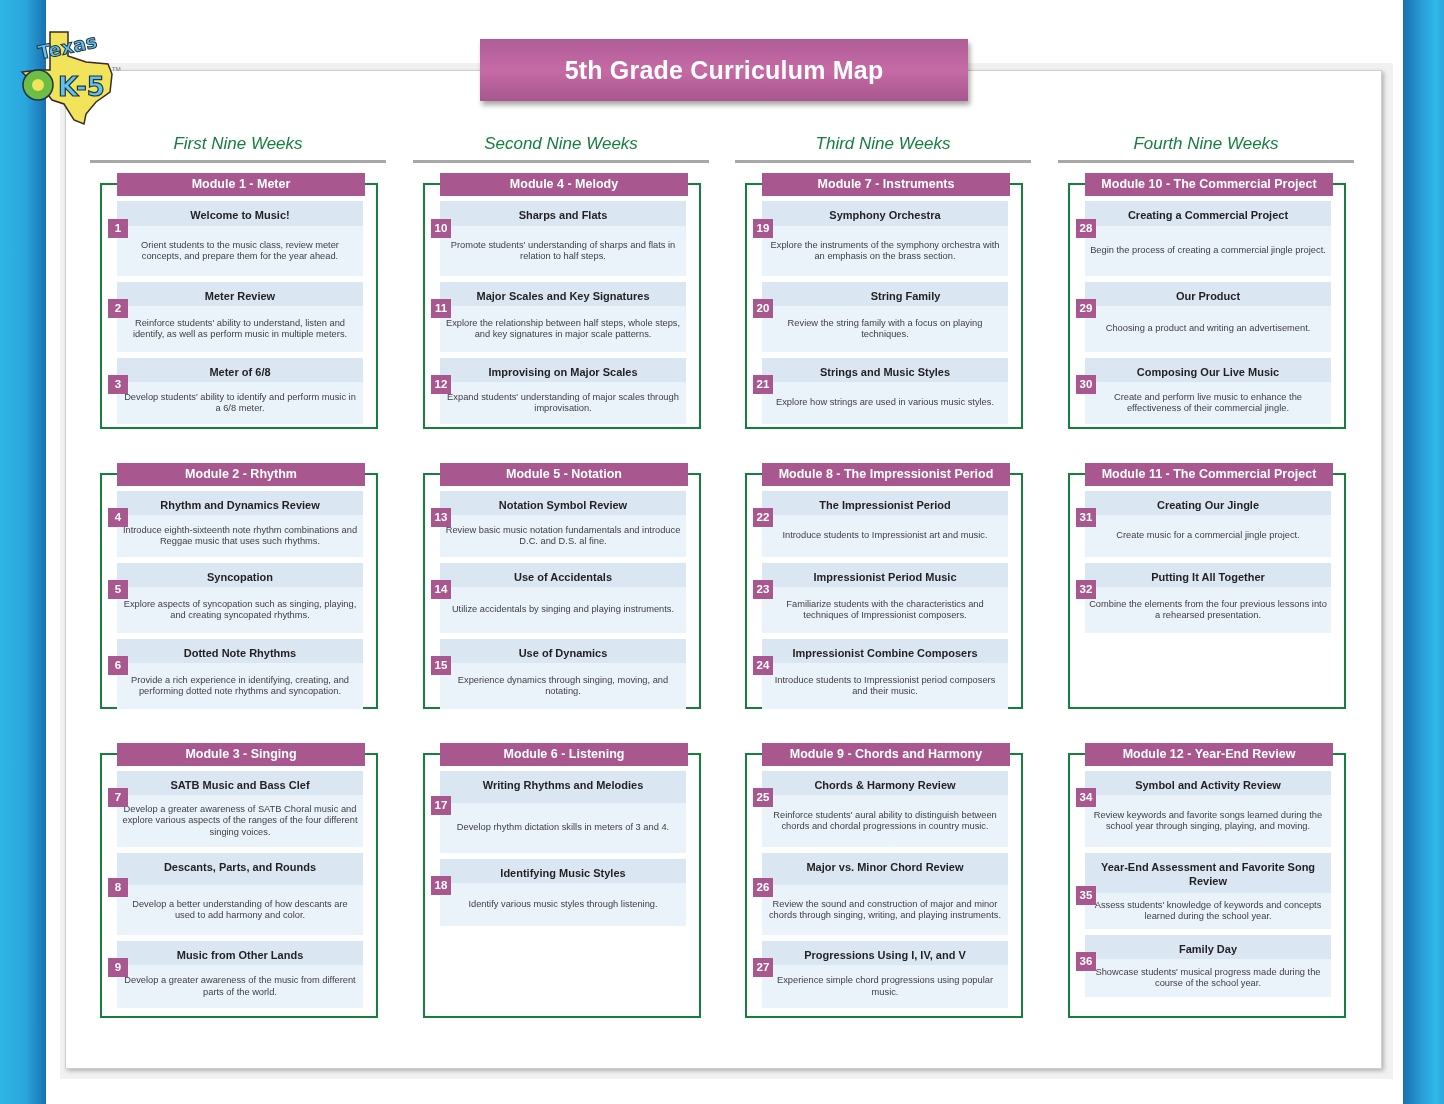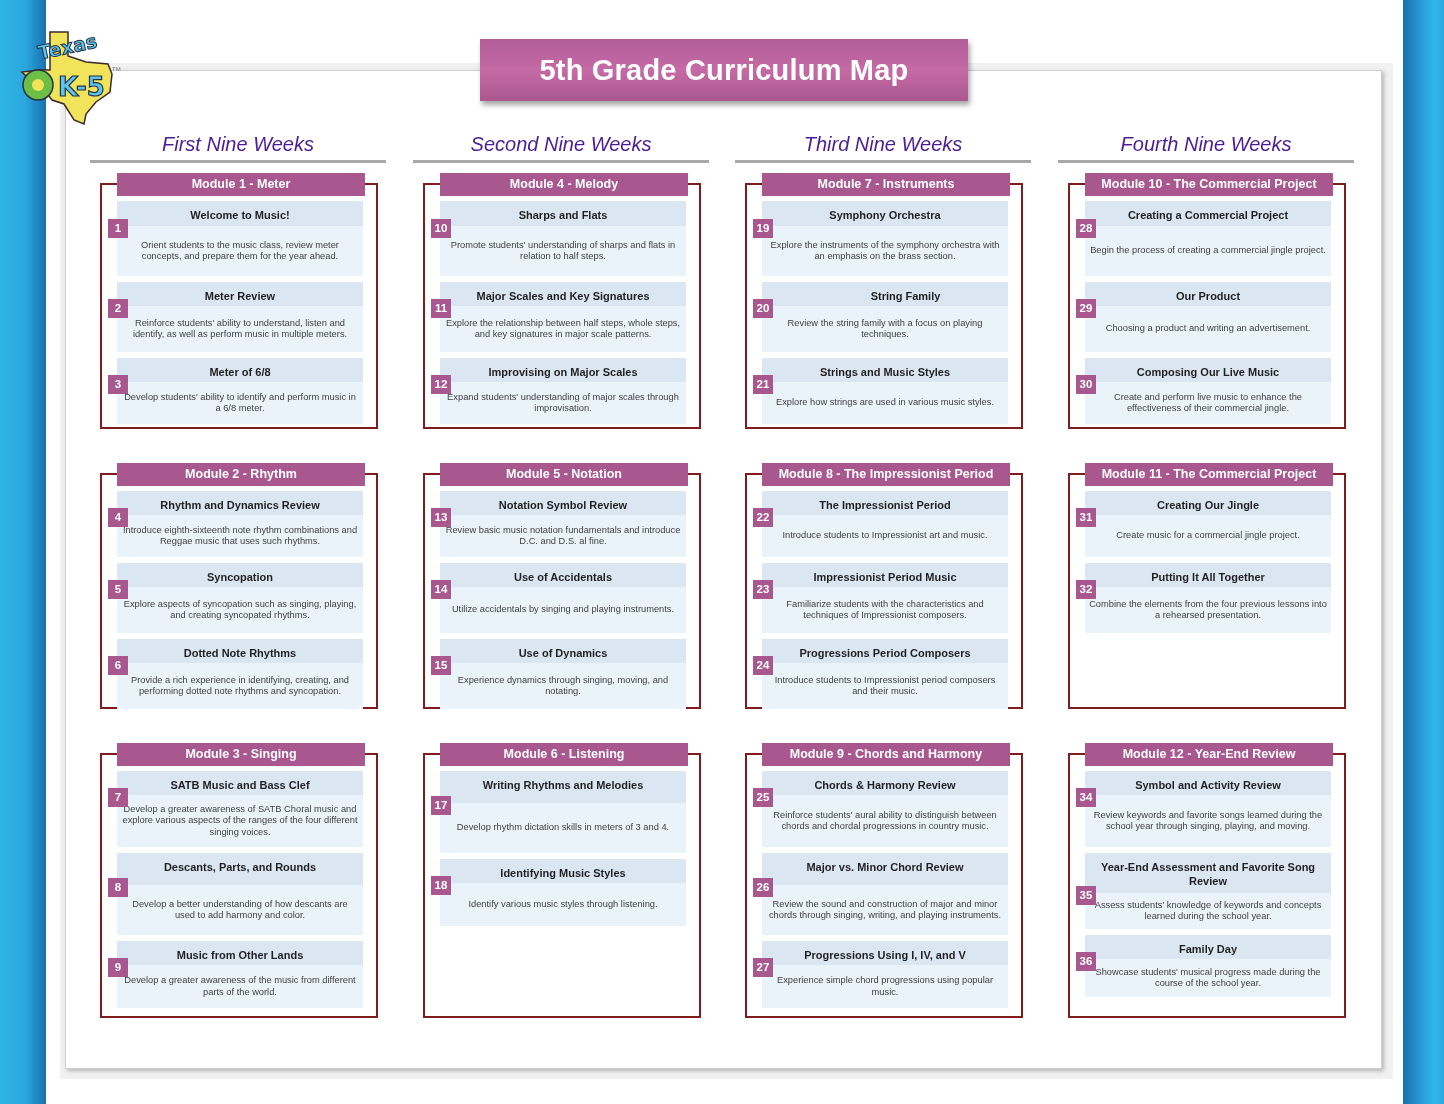--- a/index.html
+++ b/index.html
@@ -13,27 +13,27 @@
     .paper-shadow { position: absolute; left: 60px; top: 63px; width: 1333px; height: 1016px; background: #f1f1f1; }
     .paper { position: absolute; left: 65px; top: 70px; width: 1317px; height: 999px; background: #ffffff; border: 1px solid #cfcfcf; box-shadow: 2px 2px 4px rgba(0,0,0,0.25); }
 
     .logo { position: absolute; left: 16px; top: 30px; width: 110px; height: 96px; }
     .tm { position: absolute; left: 112px; top: 66px; font-size: 6px; color: #777; }
 
     .title-banner { position: absolute; left: 480px; top: 39px; width: 488px; height: 62px;
       background: linear-gradient(to bottom, #b05d98 0%, #c56aa5 50%, #a9578f 100%);
       box-shadow: 2px 4px 5px rgba(0,0,0,0.35);
       display: flex; align-items: center; justify-content: center; }
-    .title-banner span { color: #ffffff; font-weight: bold; font-size: 29px; letter-spacing: 0.2px; }
+    .title-banner span { color: #ffffff; font-weight: bold; font-size: 25px; letter-spacing: 0.2px; }
 
     .quarter-head { position: absolute; top: 130px; height: 33px; text-align: center; }
-    .quarter-head .label { display: block; font-style: italic; font-size: 20px; color: #4c1d95; line-height: 28px; }
+    .quarter-head .label { display: block; font-style: italic; font-size: 17px; color: #15803d; line-height: 28px; }
     .quarter-head .rule { position: absolute; bottom: 0; left: 0; right: 0; height: 3px; background: #a8a8a8; }
 
-    .module { position: absolute; width: 278px; border: 2px solid #7f1d1d; background: #ffffff; }
+    .module { position: absolute; width: 278px; border: 2px solid #15803d; background: #ffffff; }
     .module-head { position: absolute; left: 15px; top: -12px; width: 248px; height: 23px; background: #a9578f;
       color: #fff; font-weight: bold; font-size: 12.5px; text-align: center; line-height: 23px; white-space: nowrap; }
     .lessons { position: absolute; left: 15px; right: 13px; top: 16px; }
     .lesson { position: relative; background: #eaf2fa; margin-bottom: 6px; }
     .lesson-title { background: #dae7f3; font-weight: bold; font-size: 11px; text-align: center; padding: 7px 4px 0; line-height: 14px; }
     .lesson-desc { font-size: 9.3px; line-height: 11.3px; color: #3f3f41; text-align: center; padding: 0 4px; display: flex; align-items: center; justify-content: center; }
     .lesson-num { position: absolute; left: -9px; width: 20px; height: 19px; background: #a9578f; color: #fff; font-weight: bold; font-size: 11.5px; text-align: center; line-height: 19px; }
   </style>
 </head>
 <body>
@@ -219,21 +219,21 @@
           <div class="lesson-title" style="height: 24px;">The Impressionist Period</div>
           <div class="lesson-desc" style="height: 42px;">Introduce students to Impressionist art and music.</div>
           <div class="lesson-num" style="top: 17px;">22</div>
         </div>
         <div class="lesson">
           <div class="lesson-title" style="height: 24px;">Impressionist Period Music</div>
           <div class="lesson-desc" style="height: 46px;">Familiarize students with the characteristics and techniques of Impressionist composers.</div>
           <div class="lesson-num" style="top: 17px;">23</div>
         </div>
         <div class="lesson">
-          <div class="lesson-title" style="height: 24px;">Progressions Period Composers</div>
+          <div class="lesson-title" style="height: 24px;">Impressionist Combine Composers</div>
           <div class="lesson-desc" style="height: 46px;">Introduce students to Impressionist period composers and their music.</div>
           <div class="lesson-num" style="top: 17px;">24</div>
         </div>
       </div>
     </div>
     <div class="module" style="left: 745px; top: 753px; height: 265px;">
       <div class="module-head">Module 9 - Chords and Harmony</div>
       <div class="lessons">
         <div class="lesson">
           <div class="lesson-title" style="height: 24px;">Chords &amp; Harmony Review</div>

